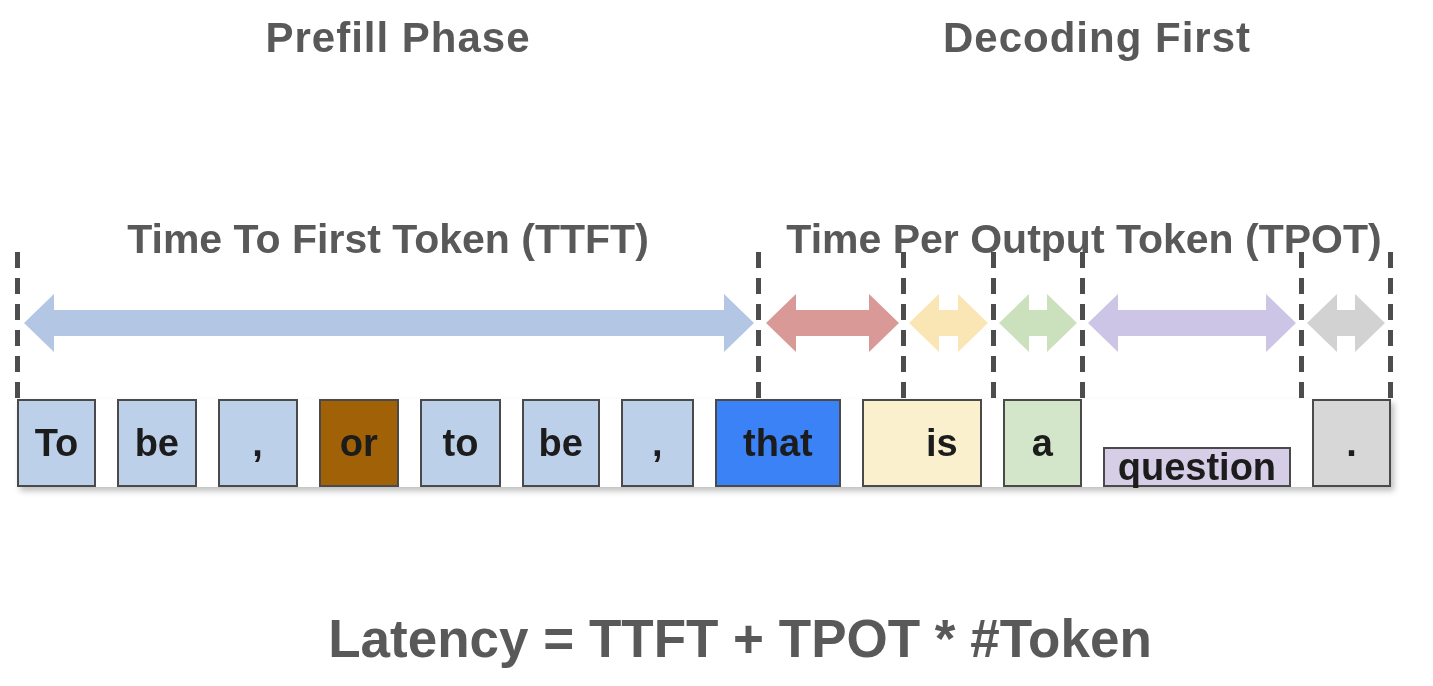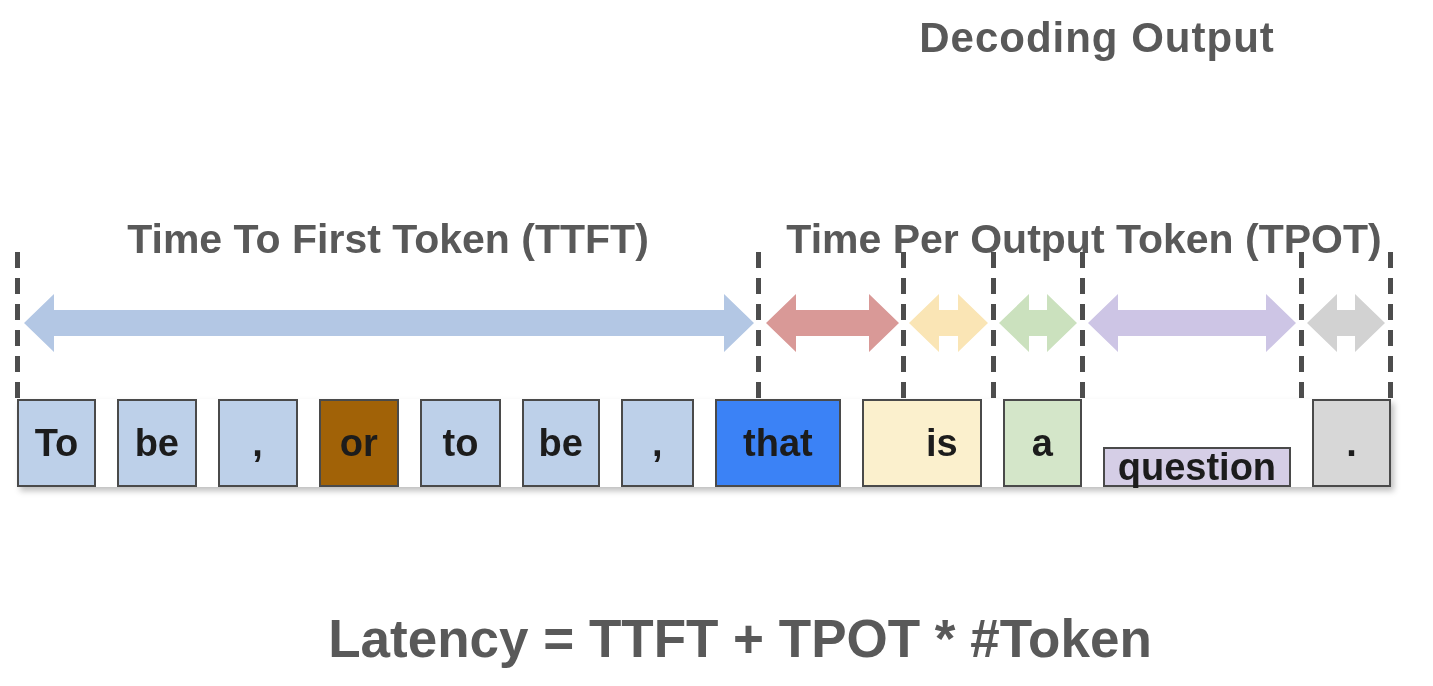--- a/index.html
+++ b/index.html
@@ -95,21 +95,22 @@
     font-weight: 400;
     color: #c8c8c8;
     white-space: nowrap;
   }
 </style>
 </head>
 <body>
 
 <div class="page">
 
-  <div class="phase-title" style="left:1097px">Decoding Output</div>
+  <div class="phase-title" style="left:398px">Prefill Phase</div>
+  <div class="phase-title" style="left:1097px">Decoding First</div>
 
   <div class="metric-label" style="left:388px">Time To First Token (TTFT)</div>
   <div class="metric-label" style="left:1084px">Time Per Output Token (TPOT)</div>
 
   <div class="dash" style="left:15px"></div>
   <div class="dash" style="left:756px"></div>
   <div class="dash" style="left:901px"></div>
   <div class="dash" style="left:991px"></div>
   <div class="dash" style="left:1080px"></div>
   <div class="dash" style="left:1299px"></div>

